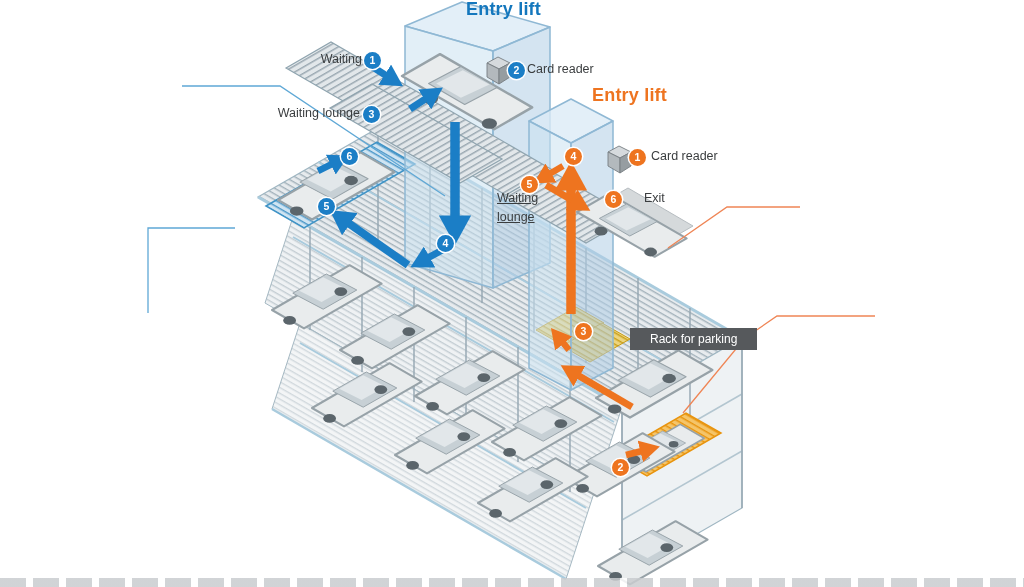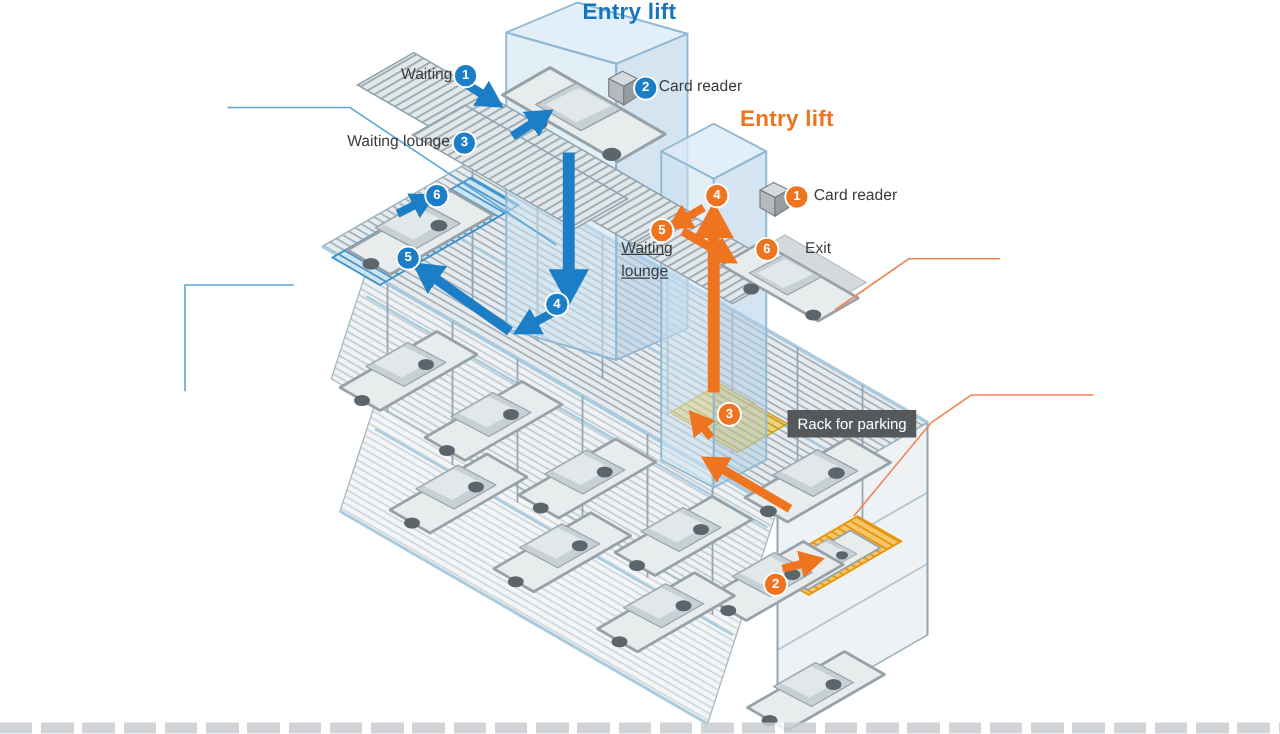--- a/index.html
+++ b/index.html
@@ -15,21 +15,21 @@
   .title.orange{color:#ee7420;}
   .badge{
     position:absolute;width:17px;height:17px;border-radius:50%;
     color:#fff;font-size:10.5px;font-weight:bold;text-align:center;line-height:17px;
     box-shadow:0 0 0 1.5px #ffffff;
   }
   .badge.blue{background:#1b7ec6;}
   .badge.orange{background:#ee741f;}
   .rack-tag{
     position:absolute;left:630px;top:328px;background:#56595c;color:#ffffff;
-    font-size:12px;line-height:14px;padding:4px 8px;white-space:nowrap;
+    font-size:12px;line-height:14px;padding:4px 20px;white-space:nowrap;
   }
   .bottom-strip{
     position:absolute;left:0;top:578px;width:1024px;height:9px;
     background:repeating-linear-gradient(90deg,#c9cccf 0 26px,#ffffff 26px 33px);
     opacity:.85;
   }
 </style>
 </head>
 <body>
 

